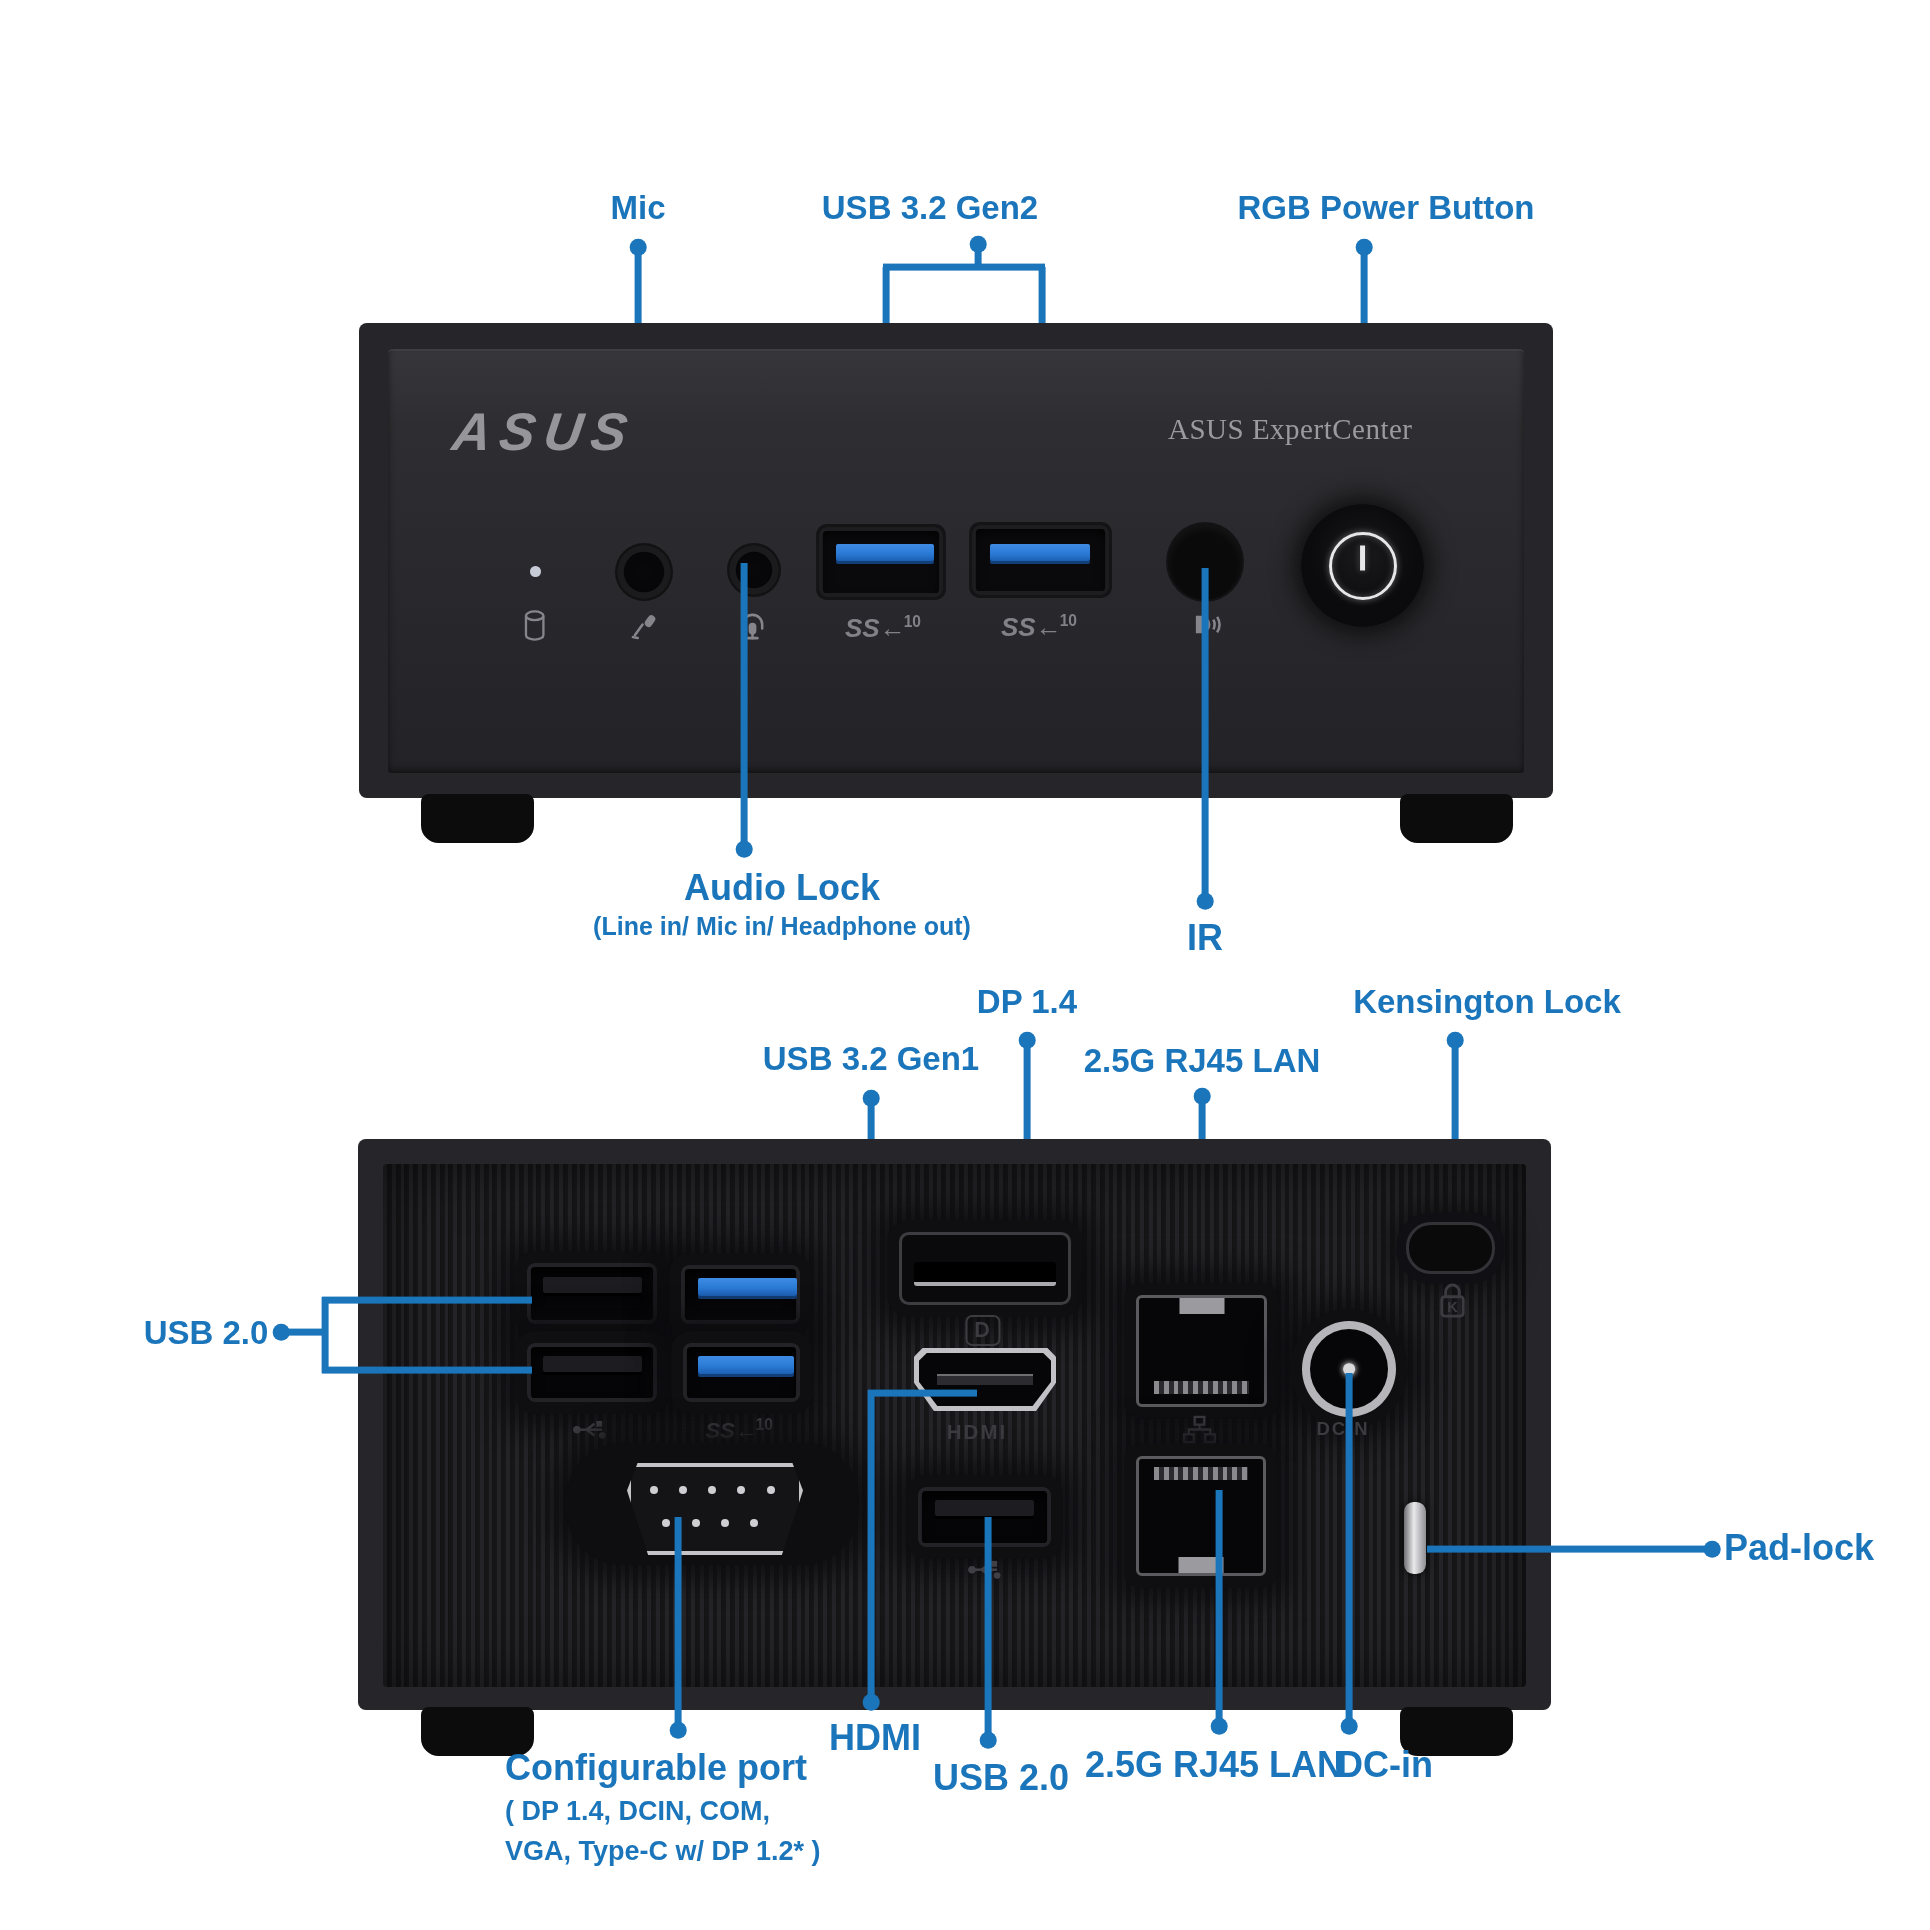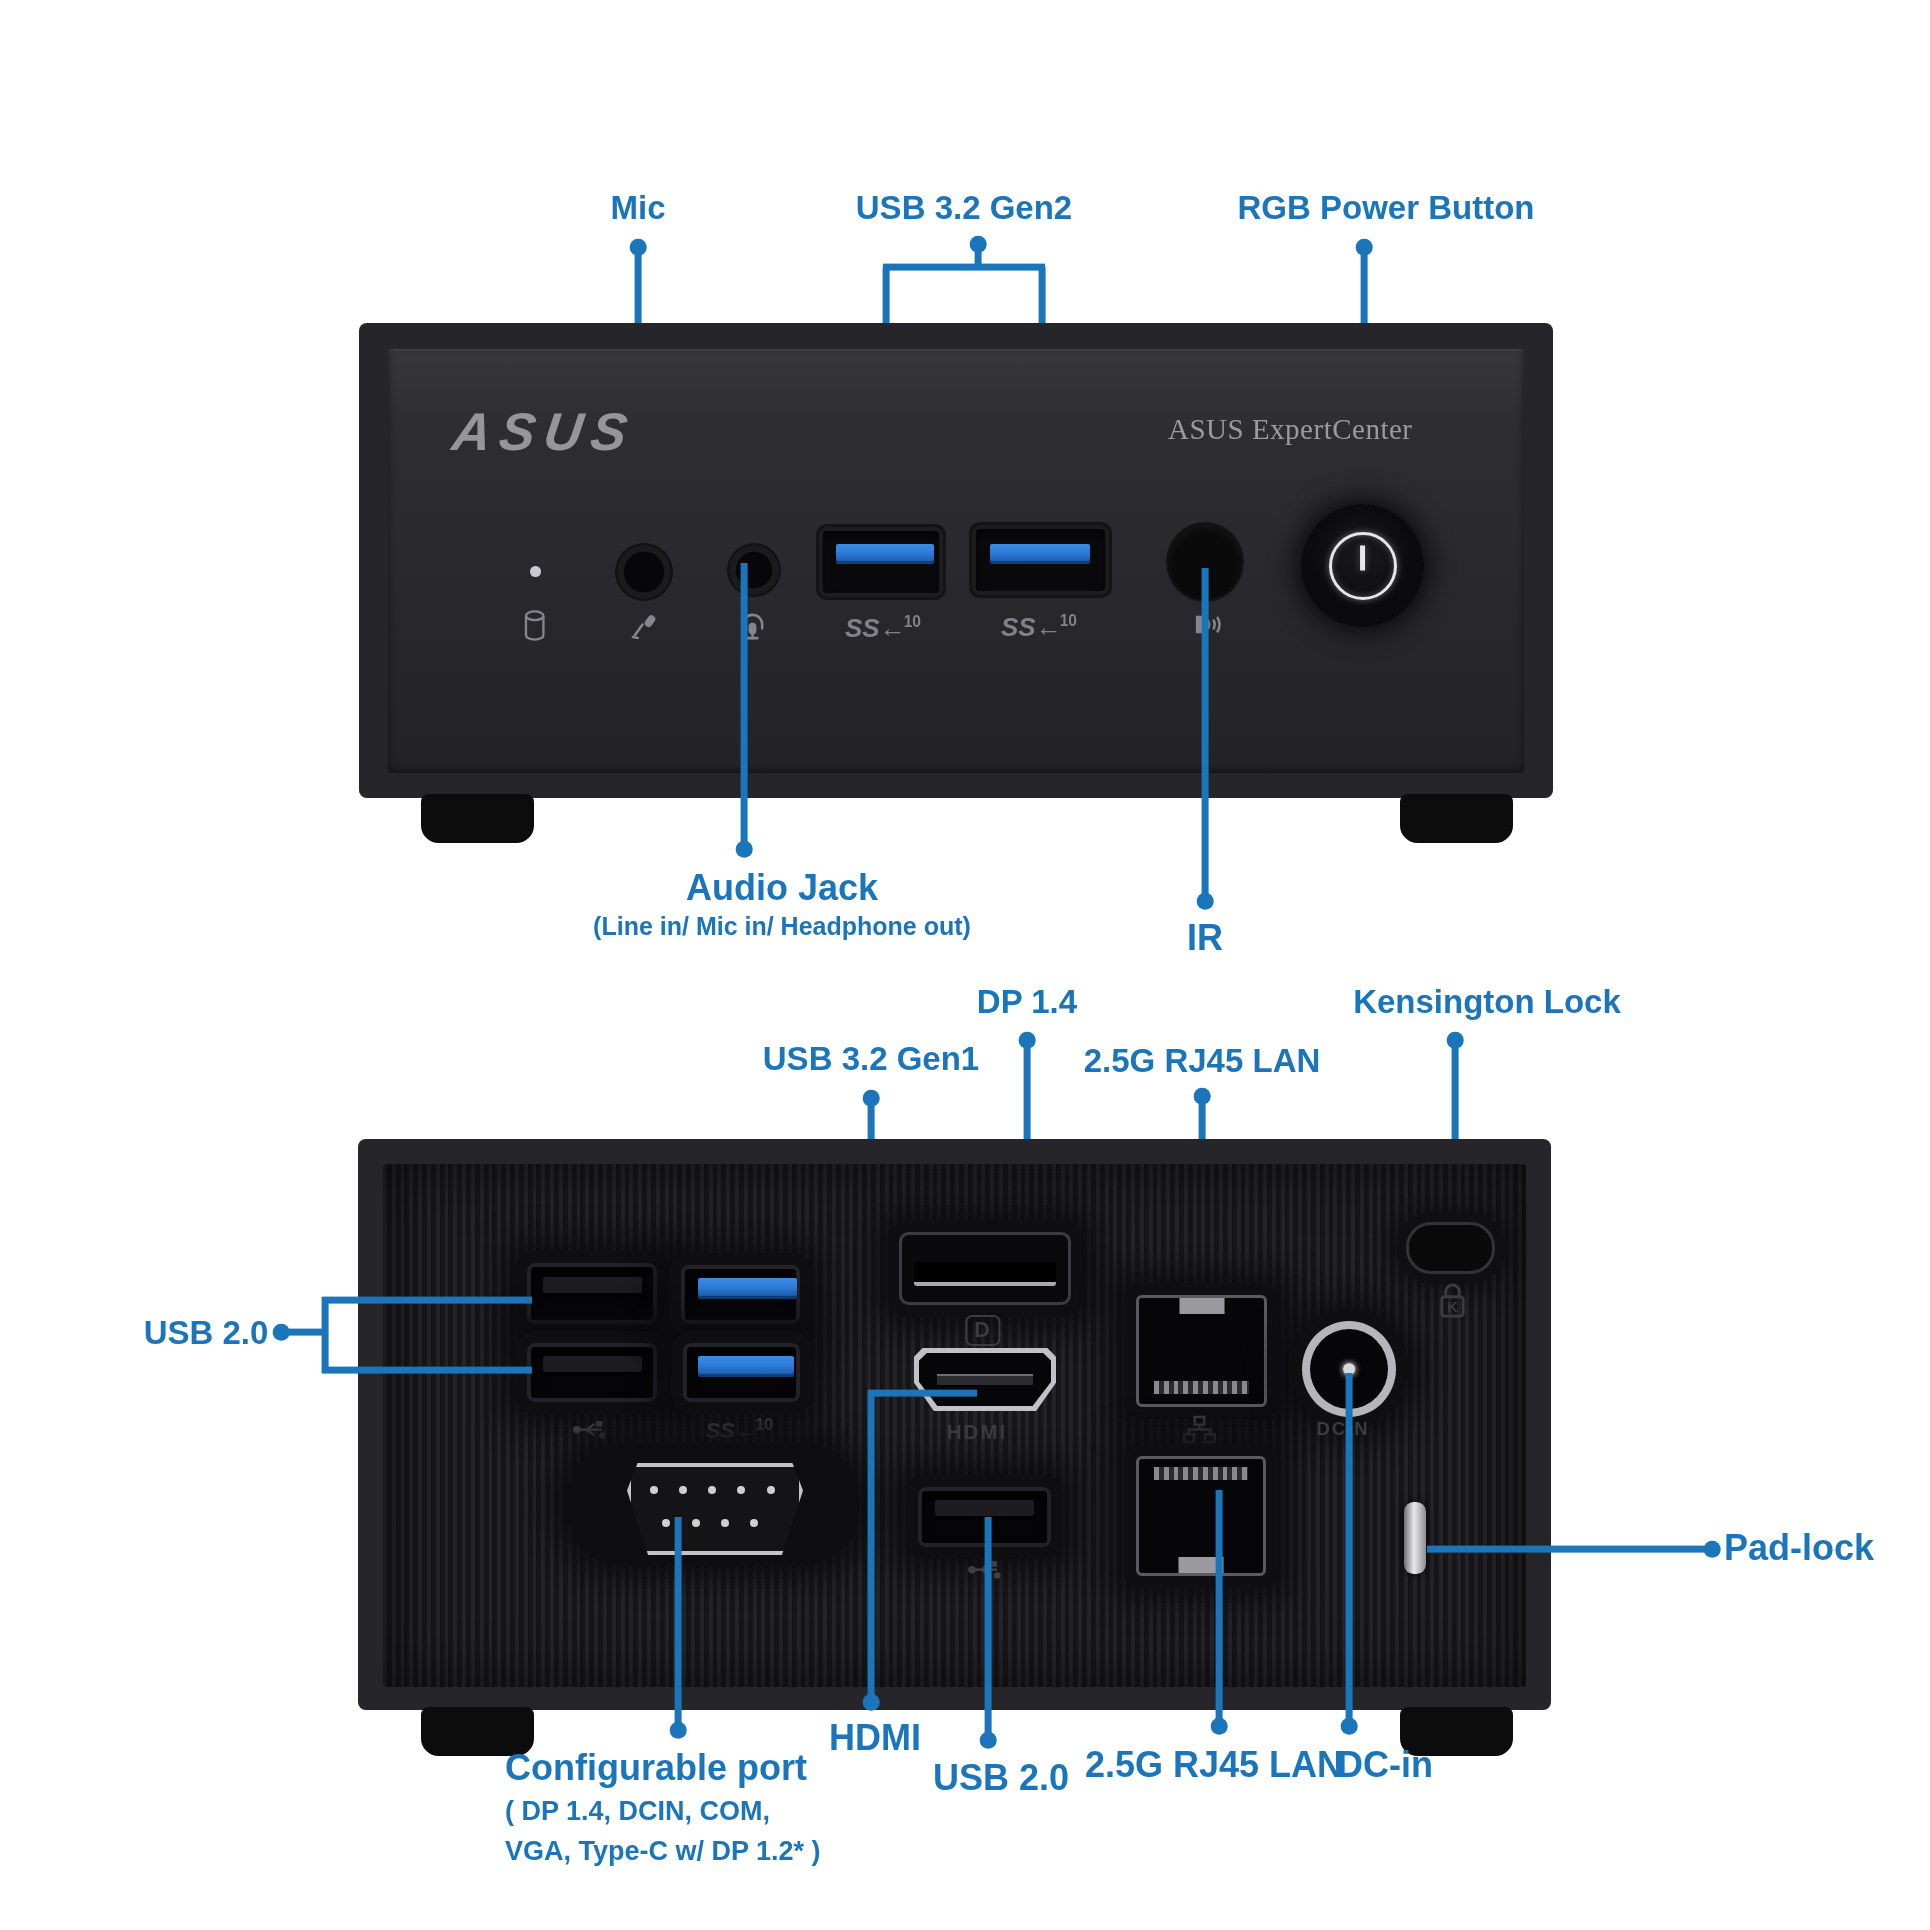--- a/index.html
+++ b/index.html
@@ -92,21 +92,21 @@
 </style>
 </head>
 <body>
 
 <div class="canvas">
 
   <div class="lbl" style="left:638px;top:191px;">Mic</div>
   <div class="dot" style="left:638px;top:247px;"></div>
   <div class="vline" style="left:638px;top:247px;height:309px;"></div>
 
-  <div class="lbl" style="left:964px;top:191px;">USB 3.2 Gen2</div>
+  <div class="lbl" style="left:930px;top:191px;">USB 3.2 Gen2</div>
   <div class="dot" style="left:978px;top:244px;"></div>
   <div class="vline" style="left:978px;top:244px;height:23.4px;"></div>
   <div class="hline" style="left:883px;top:267px;width:162px;"></div>
   <div class="vline" style="left:886px;top:267px;height:281px;"></div>
   <div class="vline" style="left:1042px;top:267px;height:285px;"></div>
 
   <div class="lbl" style="left:1386px;top:191px;text-align:center;">RGB Power Button</div>
   <div class="dot" style="left:1364px;top:247px;"></div>
   <div class="vline" style="left:1364px;top:247px;height:322px;"></div>
 
@@ -177,21 +177,21 @@
       <div class="pwr-ring"></div>
       <div class="pwr-bar"></div>
     </div>
   </div>
 
   <div class="foot" style="left:421px;top:794px;"></div>
   <div class="foot" style="left:1400px;top:794px;"></div>
 
   <div class="vline" style="left:744px;top:563px;height:285px;"></div>
   <div class="dot" style="left:744px;top:849px;"></div>
-  <div class="lbl big" style="left:782px;top:869px;">Audio Jack</div>
+  <div class="lbl big" style="left:782px;top:869px;">Audio Lock</div>
   <div class="lbl small" style="left:782px;top:913px;">(Line in/ Mic in/ Headphone out)</div>
 
   <div class="vline" style="left:1205px;top:568px;height:332px;"></div>
   <div class="dot" style="left:1205px;top:901px;"></div>
   <div class="lbl big" style="left:1205px;top:919px;">IR</div>
 
   <div class="lbl" style="left:1027px;top:985px;">DP 1.4</div>
   <div class="dot" style="left:1027px;top:1040px;"></div>
   <div class="vline" style="left:1027px;top:1040px;height:230px;"></div>
 

